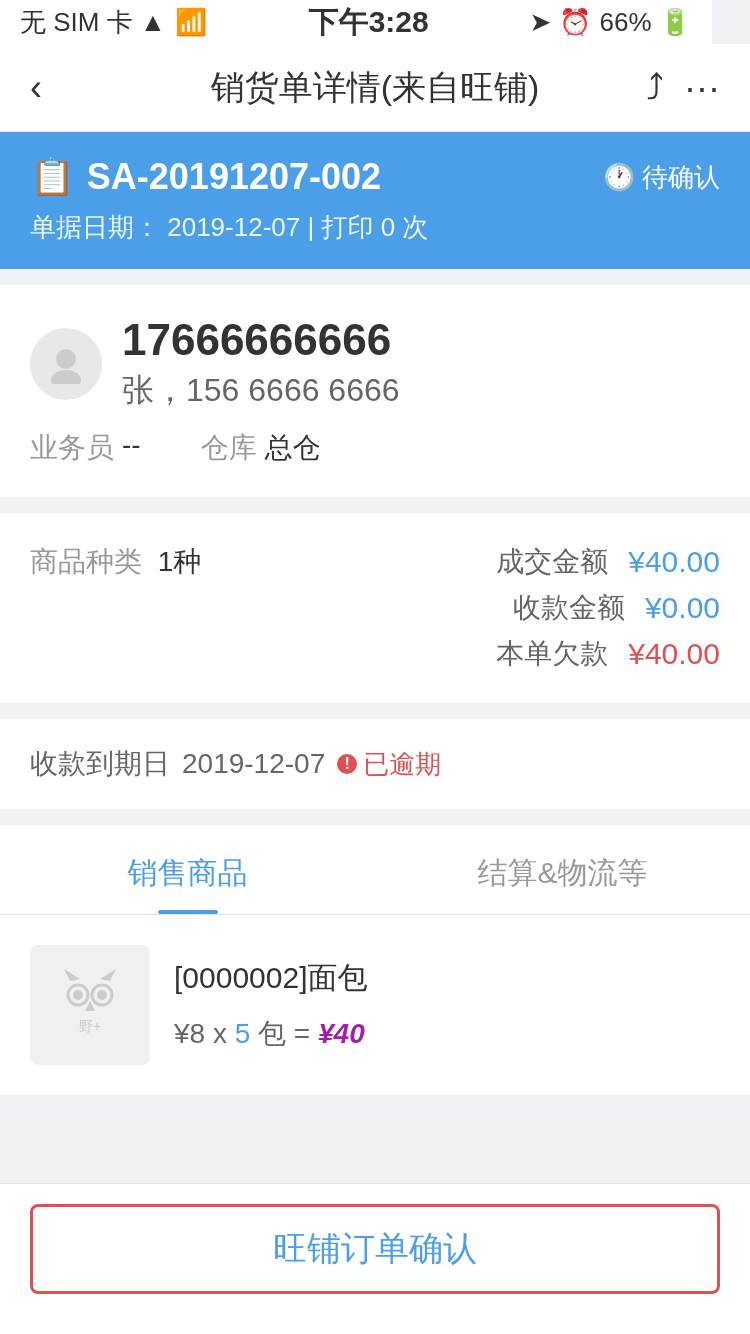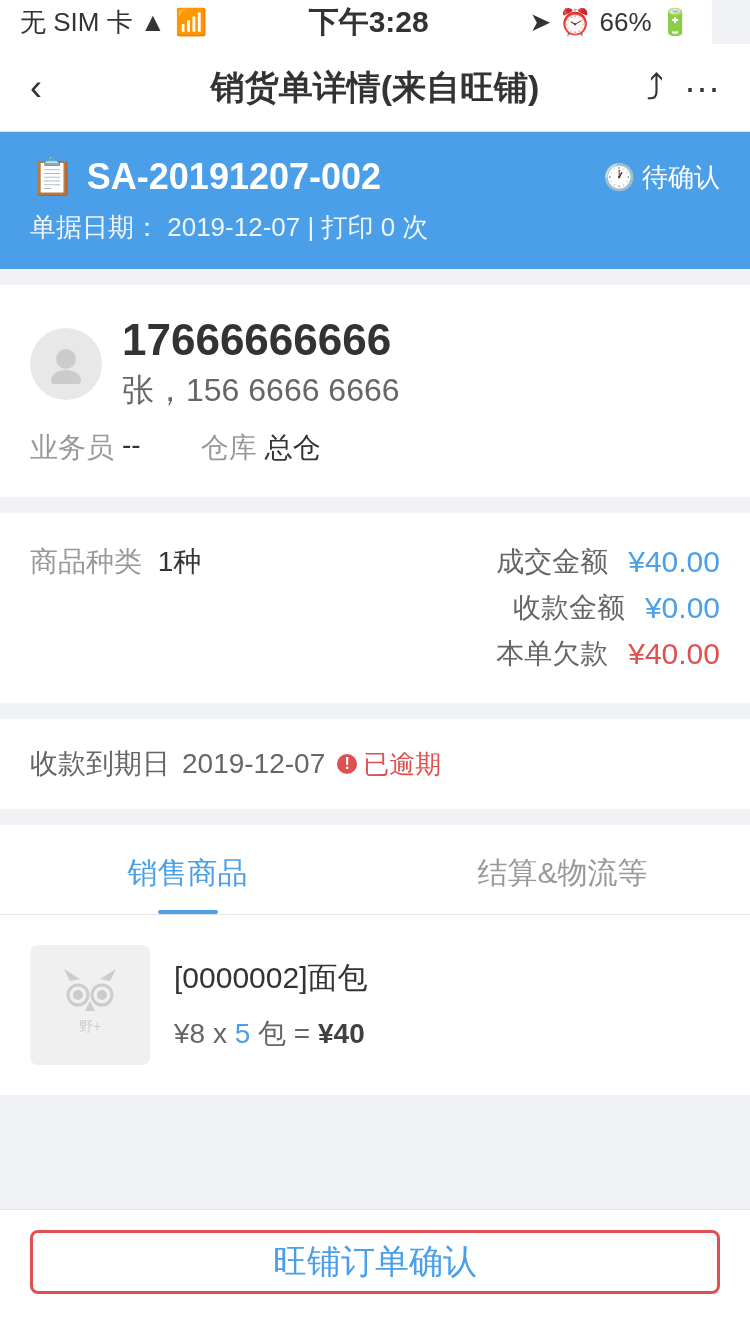--- a/index.html
+++ b/index.html
@@ -35,21 +35,21 @@
       height: 88px;
       background: #fff;
       display: flex;
       align-items: center;
       justify-content: space-between;
       padding: 0 30px;
       border-bottom: 1px solid #e5e5e5;
     }
     .nav-title {
       font-size: 34px;
-      font-weight: 700;
+      font-weight: 400;
       color: #333;
       text-align: right;
     }
     .nav-left, .nav-right {
       display: flex;
       align-items: center;
       gap: 20px;
       min-width: 80px;
     }
     .nav-right { justify-content: flex-end; }
@@ -262,41 +262,41 @@
     .product-name {
       font-size: 30px;
       color: #333;
       margin-bottom: 16px;
     }
     .product-price {
       font-size: 28px;
       color: #666;
     }
     .product-price .qty { color: #4a9fe8; }
-    .product-price .total { color: #404040; font-weight: 600; }
+    .product-price .total { color: #a21caf; font-weight: 600; font-style: italic; }
 
     
     .empty-area {
       background: #f0f2f5;
       height: 200px;
     }
 
     
     .bottom-bar {
       position: fixed;
       bottom: 0;
       left: 0;
       width: 750px;
       background: #fff;
       padding: 20px 30px 40px;
       border-top: 1px solid #e5e5e5;
     }
     .confirm-btn {
       width: 100%;
-      height: 64px;
+      height: 90px;
       border: 3px solid #e05050;
       background: #fff;
       border-radius: 8px;
       font-size: 34px;
       color: #4a9fe8;
       cursor: pointer;
       display: flex;
       align-items: center;
       justify-content: center;
     }

